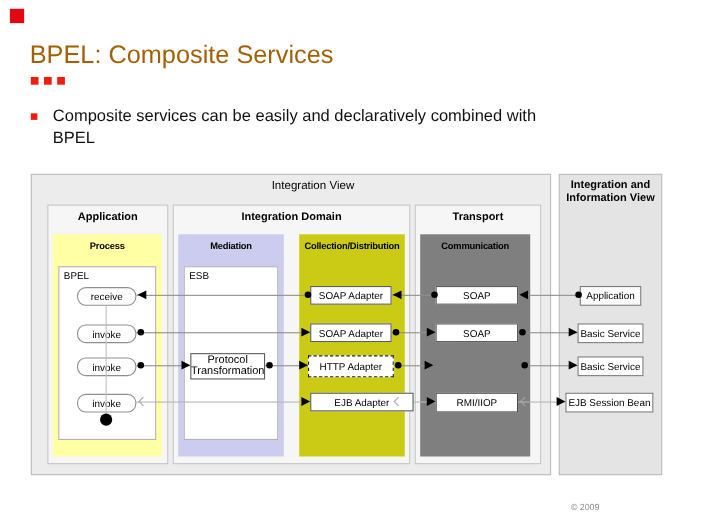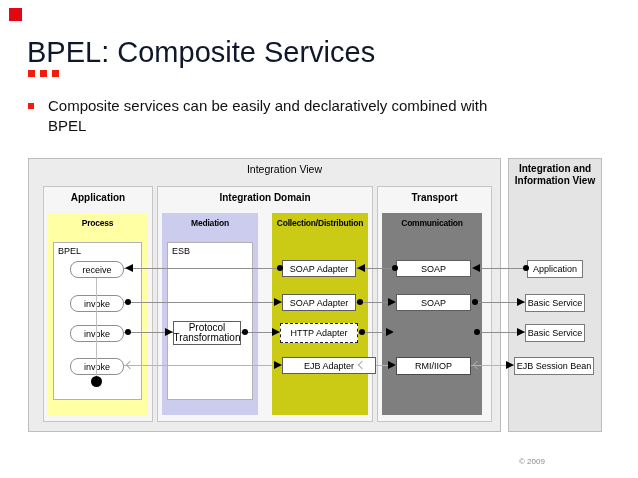--- a/index.html
+++ b/index.html
@@ -2,21 +2,21 @@
 <html><head>
 <meta charset="utf-8">
 <style>
   * { margin:0; padding:0; box-sizing:border-box; }
   html,body { background:#ffffff; }
   body { font-family:"Liberation Sans", sans-serif; }
   .slide { position:relative; width:638px; height:478px; background:#ffffff; overflow:hidden; }
 
   
   .logo-sq { position:absolute; left:9px; top:8px; width:13px; height:13px; background:#e30613; }
-  .page-title { position:absolute; left:27px; top:36px; font-size:29px; color:#0f172a; letter-spacing:0; }
+  .page-title { position:absolute; left:27px; top:36px; font-size:23px; color:#a16207; letter-spacing:0; }
   .accent-squares { position:absolute; left:28px; top:70px; display:flex; gap:5px; }
   .accent-squares span { width:7px; height:7px; background:#f21c0a; display:block; }
   .bullet-marker { position:absolute; left:28px; top:103px; width:6px; height:6px; background:#f21c0a; }
   .bullet-text { position:absolute; left:48px; top:96px; font-size:15px; color:#111; line-height:20px; }
 
   
   .outer-box { position:absolute; left:28px; top:158px; width:473px; height:274px; background:#ececec; border:1px solid #bdbdbd; }
   .right-panel { position:absolute; left:508px; top:158px; width:94px; height:274px; background:#e4e4e4; border:1px solid #bdbdbd; }
   .iv-title { position:absolute; left:28px; top:163px; width:473px; text-align:center; font-weight:normal; font-size:10.5px; color:#000;margin-left:20px; }
   .aiv-title { position:absolute; left:511px; top:163px; width:88px; text-align:center; font-weight:bold; font-size:10px; color:#000; line-height:12px; }

